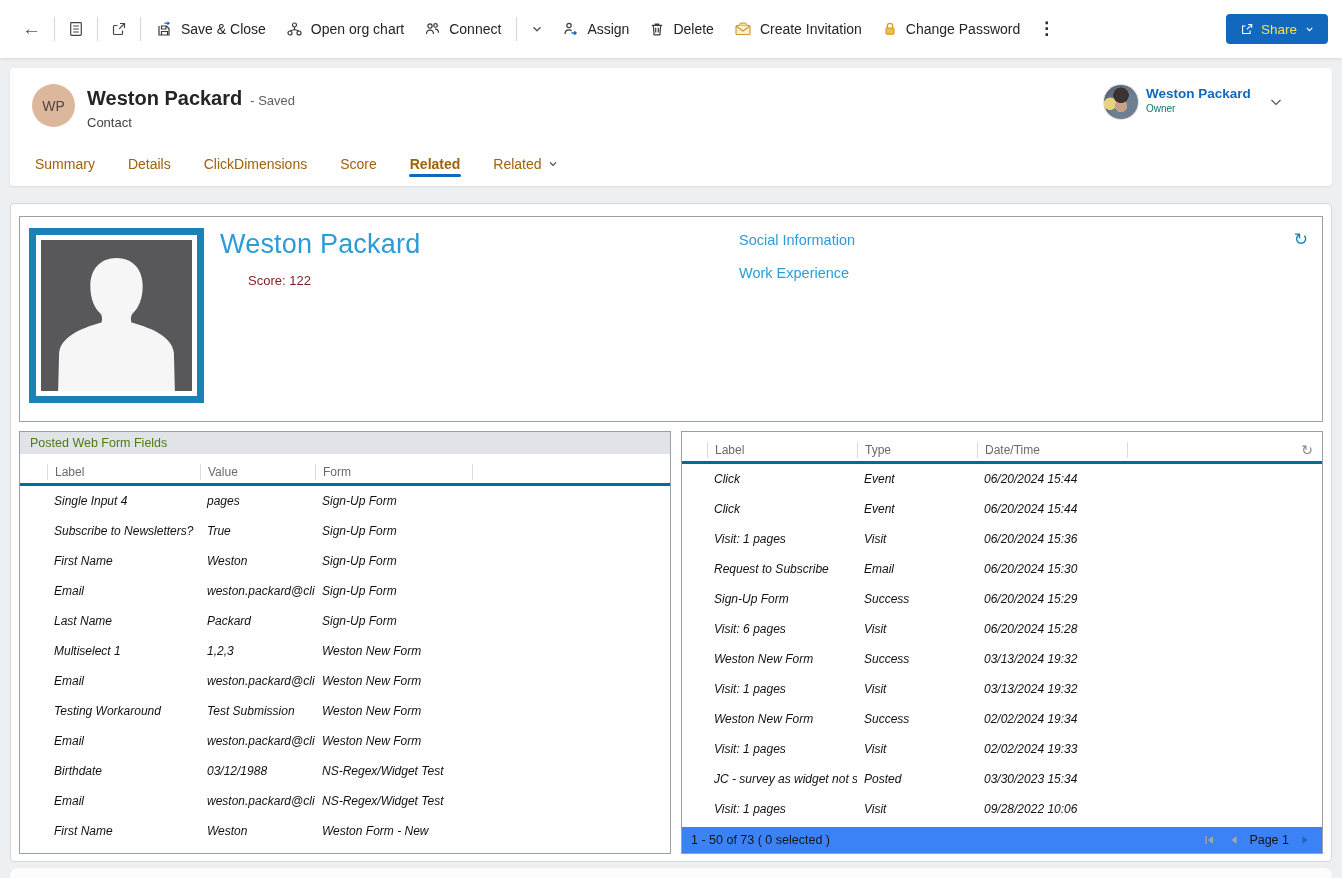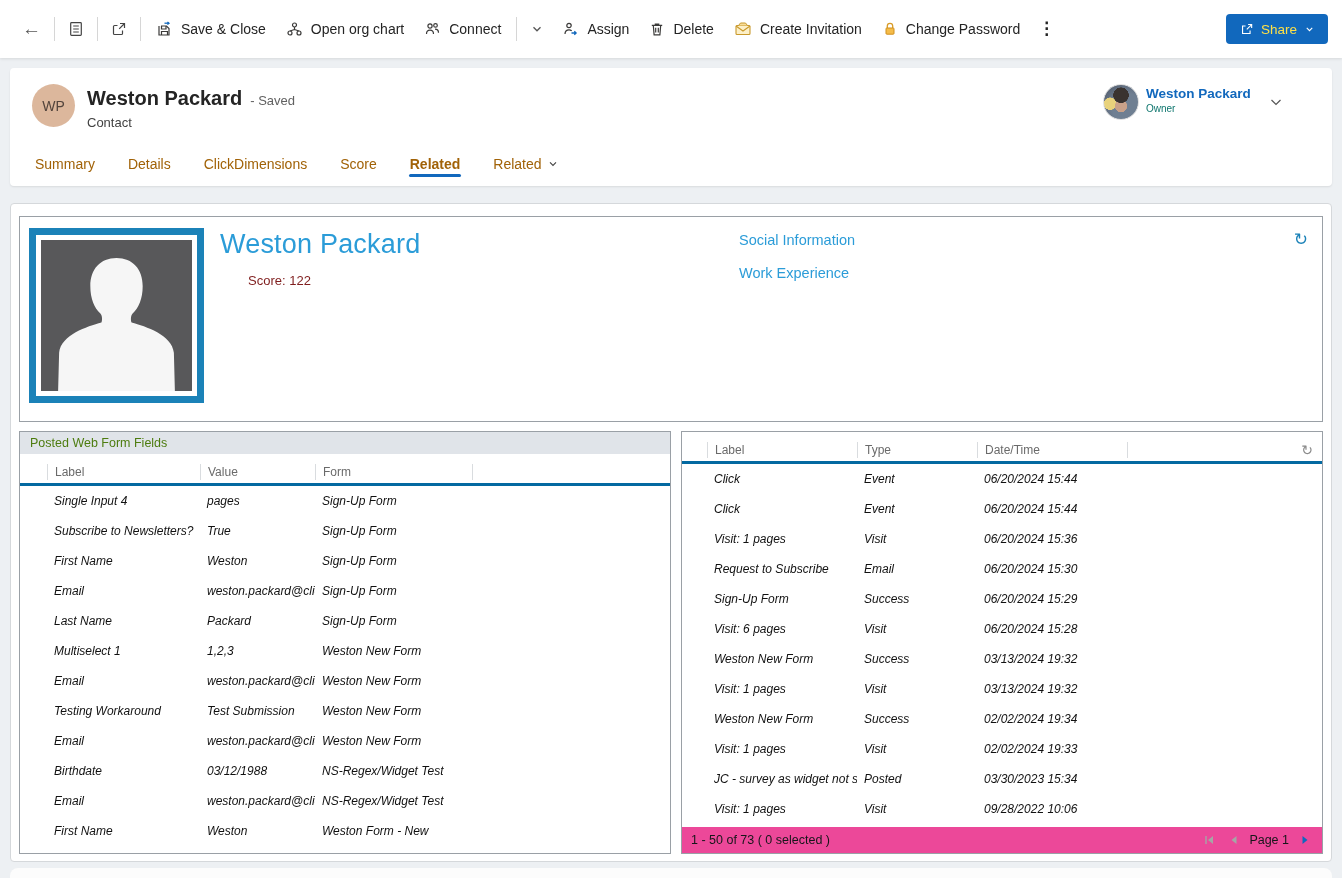--- a/index.html
+++ b/index.html
@@ -103,21 +103,21 @@
     border-bottom:3px solid #0369a1; position:relative; color:#6a6a6a; font-size:12px;
   }
   .thcell { padding-left:7px; border-left:1px solid #d9dcdf; height:16px; line-height:16px; white-space:nowrap; overflow:hidden; }
   .thcell.gutter { border-left:none; }
   .thead-refresh { position:absolute; right:9px; top:4px; color:#8a8a8a; font-size:14px; cursor:pointer; }
   .left .thead, .left .trow { grid-template-columns:27px 153px 115px 157px 1fr; }
   .right .thead, .right .trow { grid-template-columns:25px 150px 120px 150px 1fr; }
   .trow { display:grid; height:30px; align-items:center; font-size:12px; color:#111; cursor:pointer;font-style:italic; }
   .tcell { padding-left:7px; white-space:nowrap; overflow:hidden; }
   .tfooter {
-    position:absolute; left:0; right:0; bottom:0; height:26px; background:#ec4899;
+    position:absolute; left:0; right:0; bottom:0; height:26px; background:#3b82f6;
     display:flex; align-items:center; padding:0 9px; font-size:12.5px; color:#16161a;
   }
   .pager { display:flex; align-items:center; gap:8px; }
   .pager .pbtn { background:none; border:none; padding:2px; cursor:pointer; }
   .page-label { font-size:12.5px; color:#16161a; }
 
   .bottom-peek { position:absolute; left:10px; top:868px; right:10px; height:10px; background:#fcfcfc; border-radius:8px 8px 0 0; }
 </style>
 </head>
 <body>

